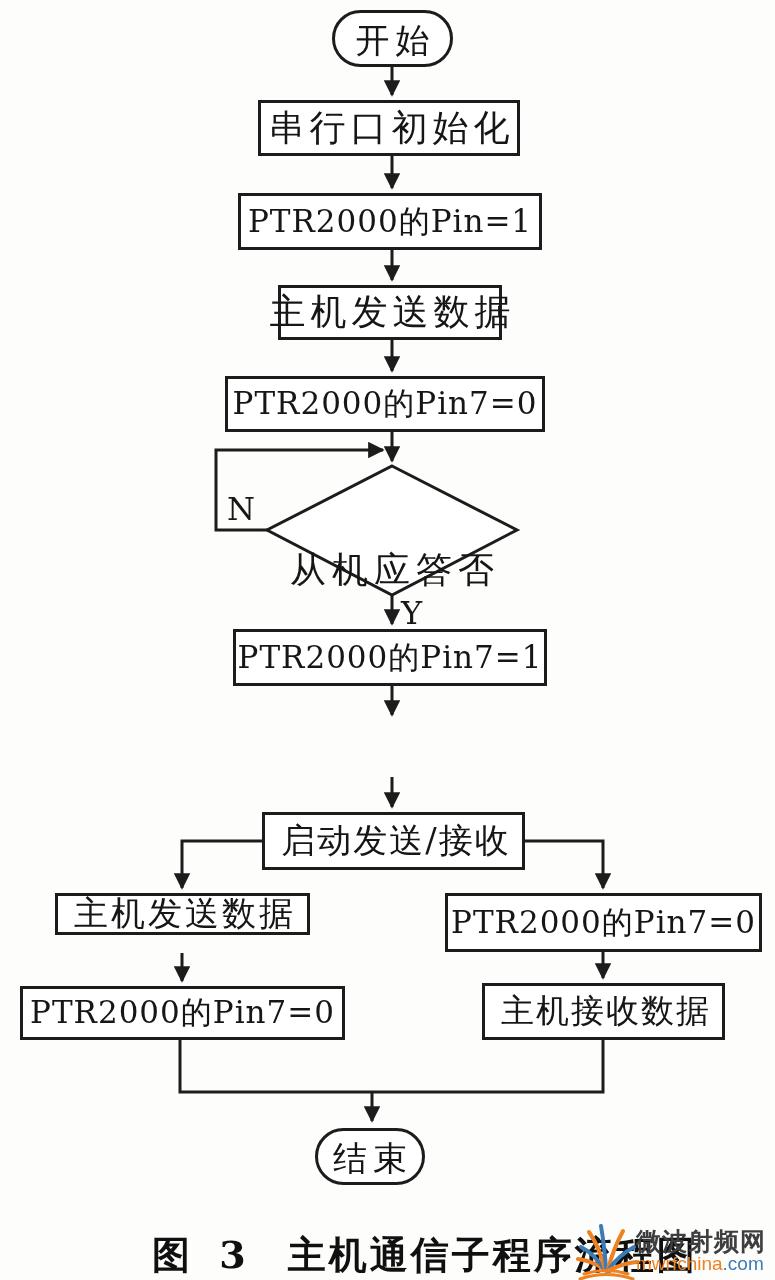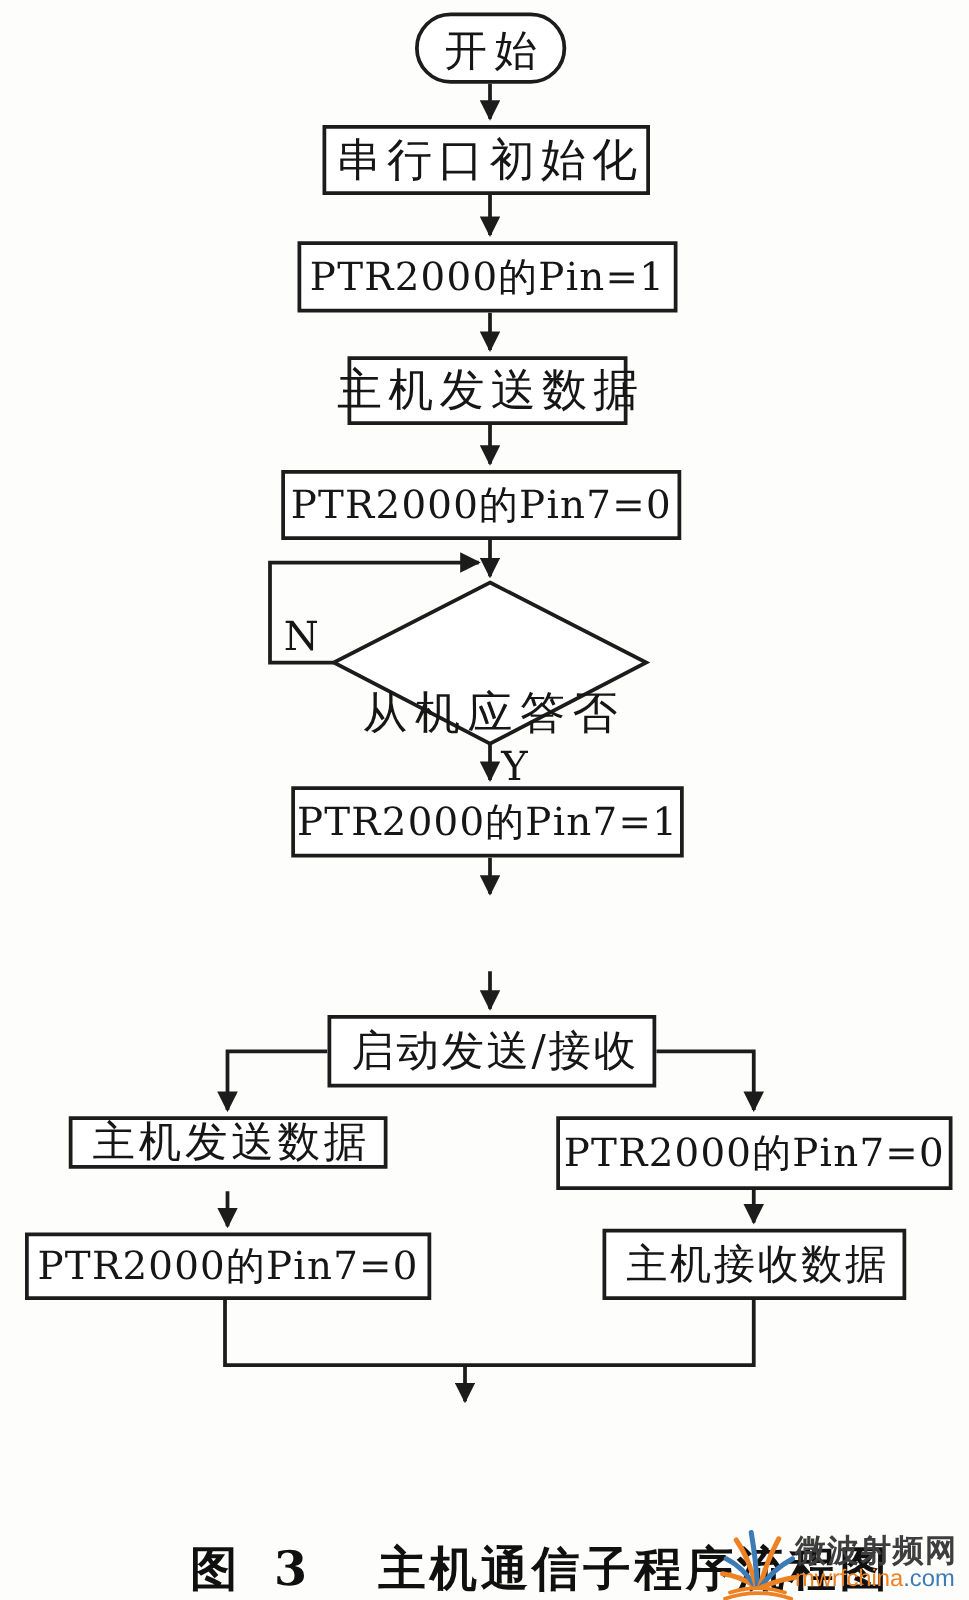--- a/index.html
+++ b/index.html
@@ -33,21 +33,21 @@
   .edge-label{
     position:absolute;z-index:3;
     font-size:32px;font-family:"DejaVu Serif",serif;color:#161616;
   }
   #caption{
     position:absolute;left:152px;top:1230px;z-index:2;
     font-size:38px;font-weight:bold;letter-spacing:3px;
     font-family:"DejaVu Serif",serif;color:#101010;
     white-space:nowrap;
   }
-  #caption .fig-no{margin-right:49px;letter-spacing:8px;}
+  #caption .fig-no{margin-right:34px;letter-spacing:8px;}
   #watermark{position:absolute;z-index:4;left:576px;top:1222px;width:199px;height:58px;}
   #wm-logo{position:absolute;left:0;top:2px;}
   #wm-text{position:absolute;left:60px;top:6px;width:139px;}
   #wm-site{
     display:block;font-family:"Liberation Sans",sans-serif;font-weight:bold;
     font-size:25px;letter-spacing:1px;white-space:nowrap;line-height:26px;
   }
   #wm-url{
     display:block;font-family:"Liberation Sans",sans-serif;font-weight:normal;
     font-size:19px;line-height:20px;white-space:nowrap;letter-spacing:0px;
@@ -129,20 +129,23 @@
   </div>
 
   <div class="node proc-mix" style="left:445px;top:893px;width:317px;height:59px;">
     <span>PTR2000的Pin7=0</span>
   </div>
 
   <div class="node proc-cn" style="left:482px;top:983px;width:243px;height:57px;font-size:33px;letter-spacing:2px;">
     <span>主机接收数据</span>
   </div>
 
+  <div class="node terminal" style="left:315px;top:1128px;width:110px;height:57px;">
+    <span>结束</span>
+  </div>
 
   <div id="caption">
     <span class="fig-no">图 3</span><span>主机通信子程序流程图</span>
   </div>
 
   <div id="watermark">
     <svg id="wm-logo" width="62" height="56" viewBox="0 0 62 56">
       <g fill="none" stroke-linecap="round">
         <path d="M28,45 C19,39 10,36 2,35" stroke="#ee8121" stroke-width="4"></path>
         <path d="M28,45 C21,34 13,27 5,23" stroke="#3d7bb7" stroke-width="4"></path>

